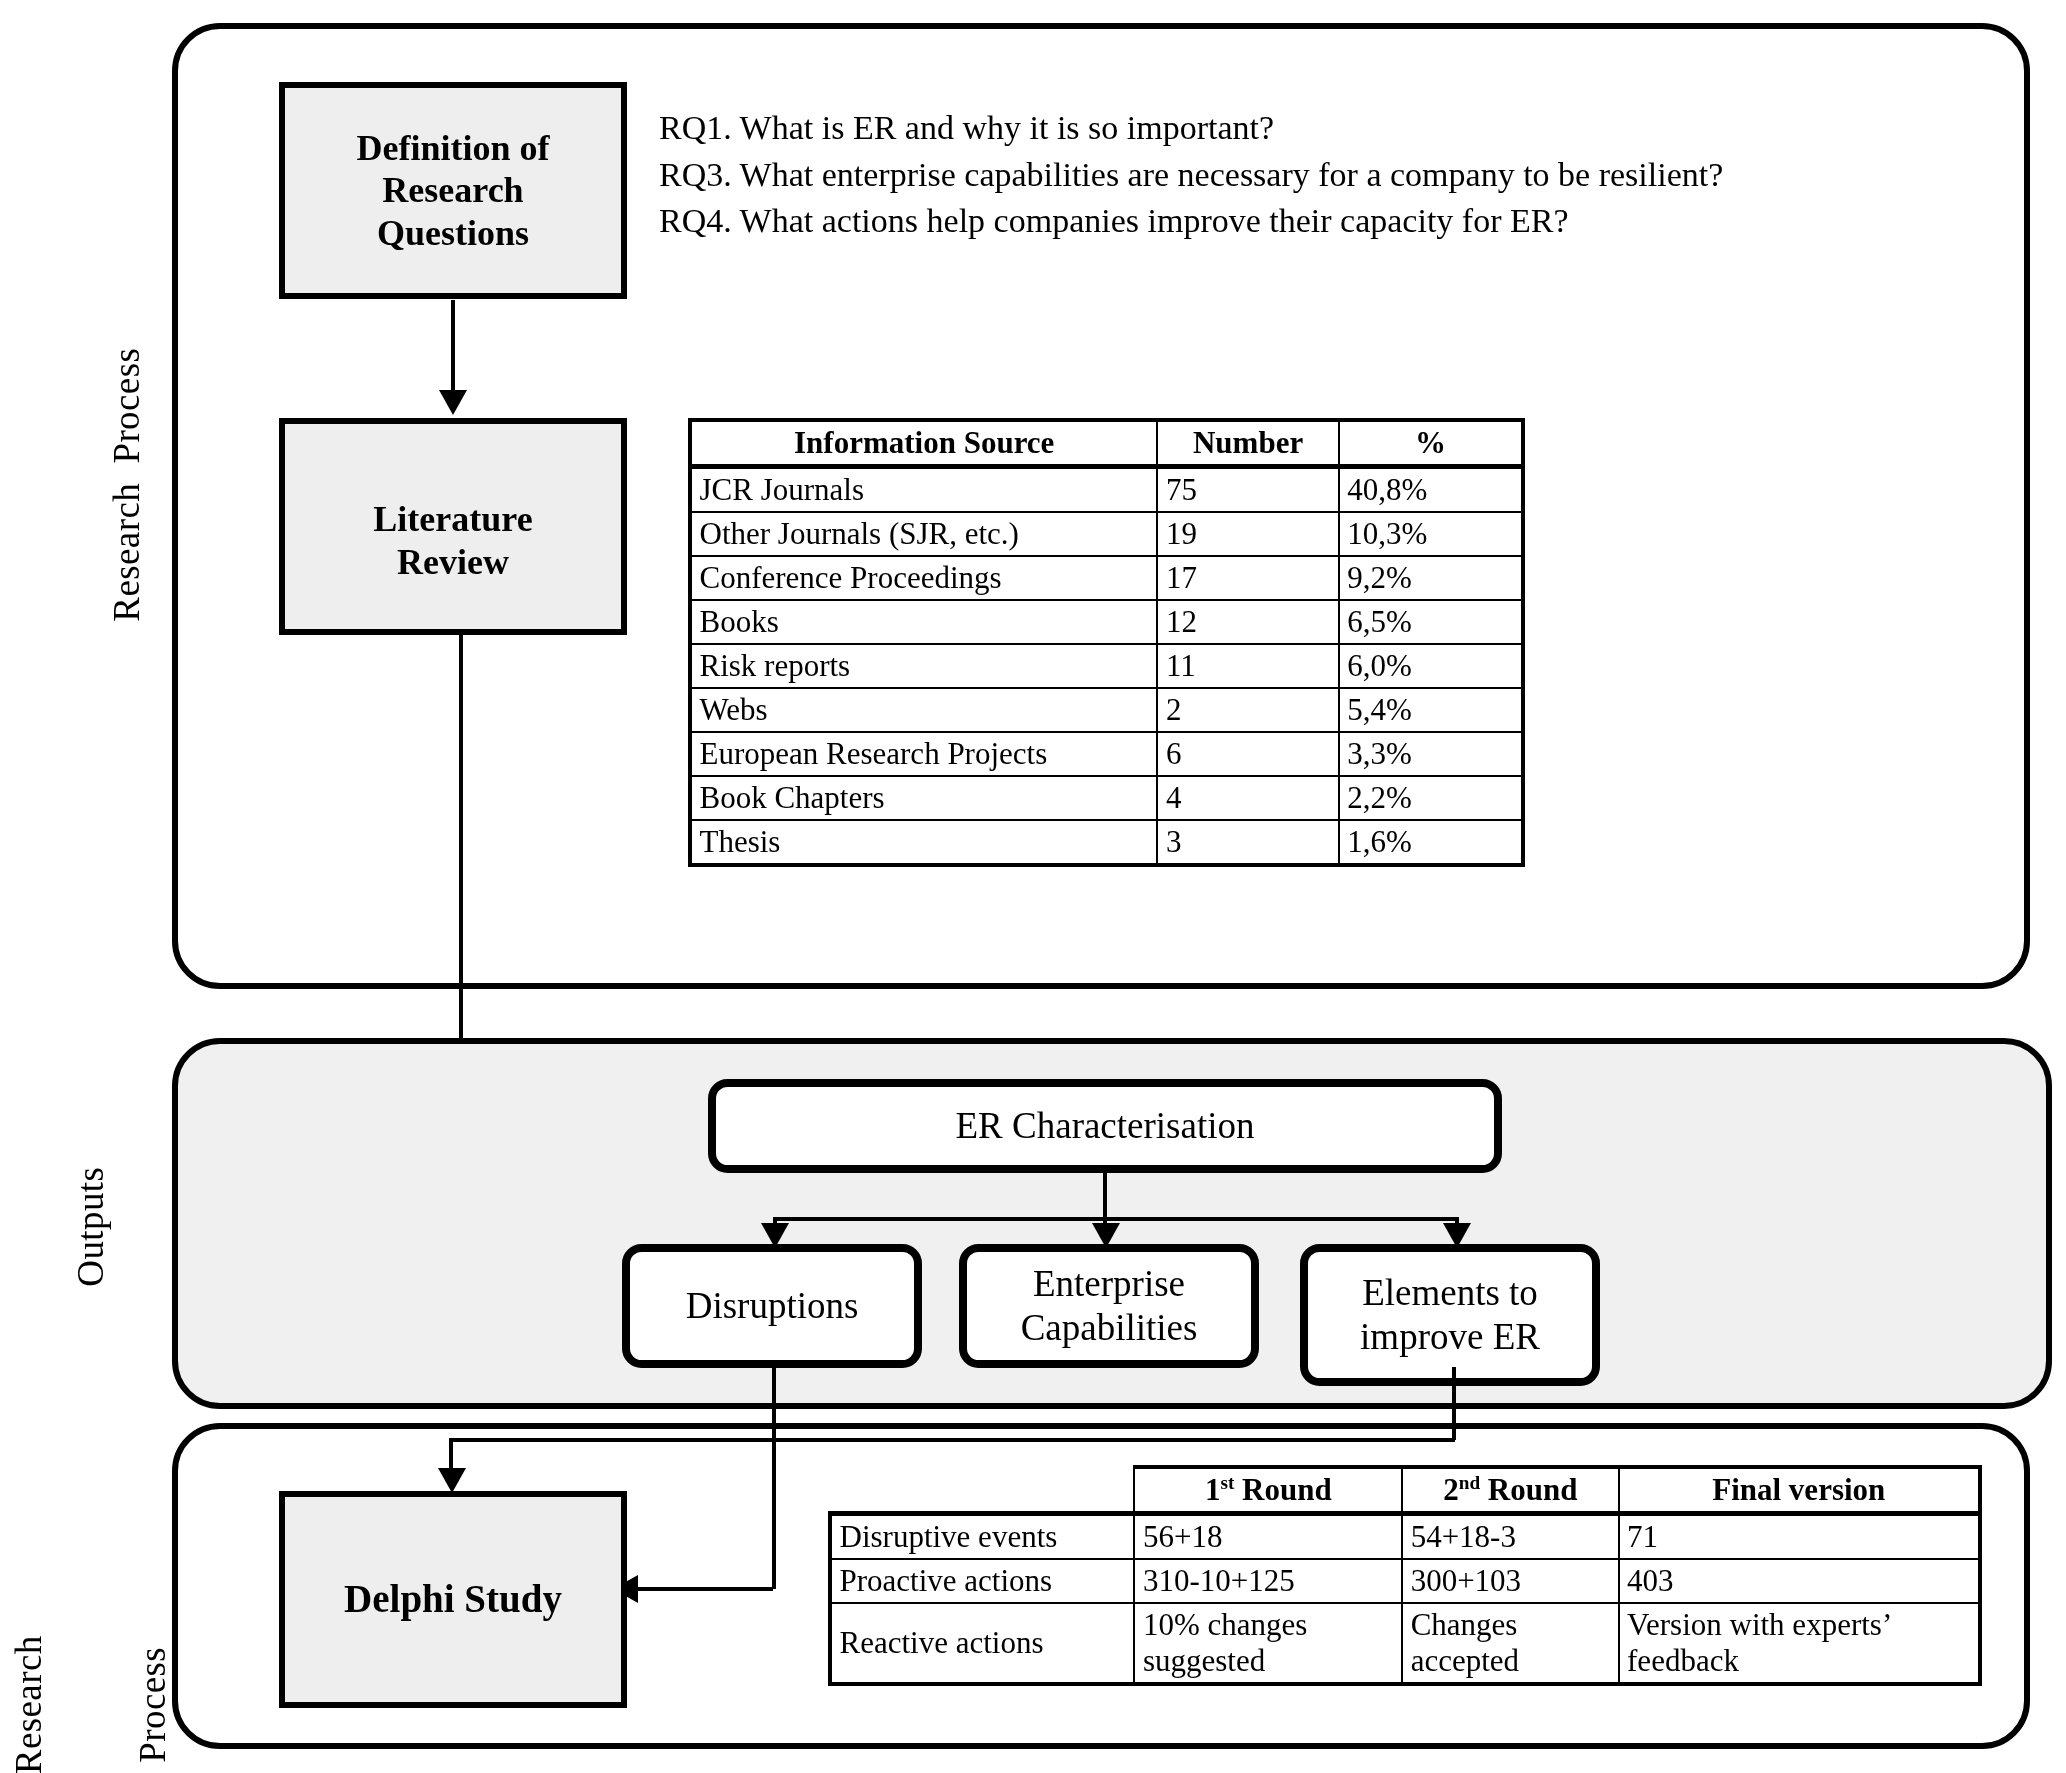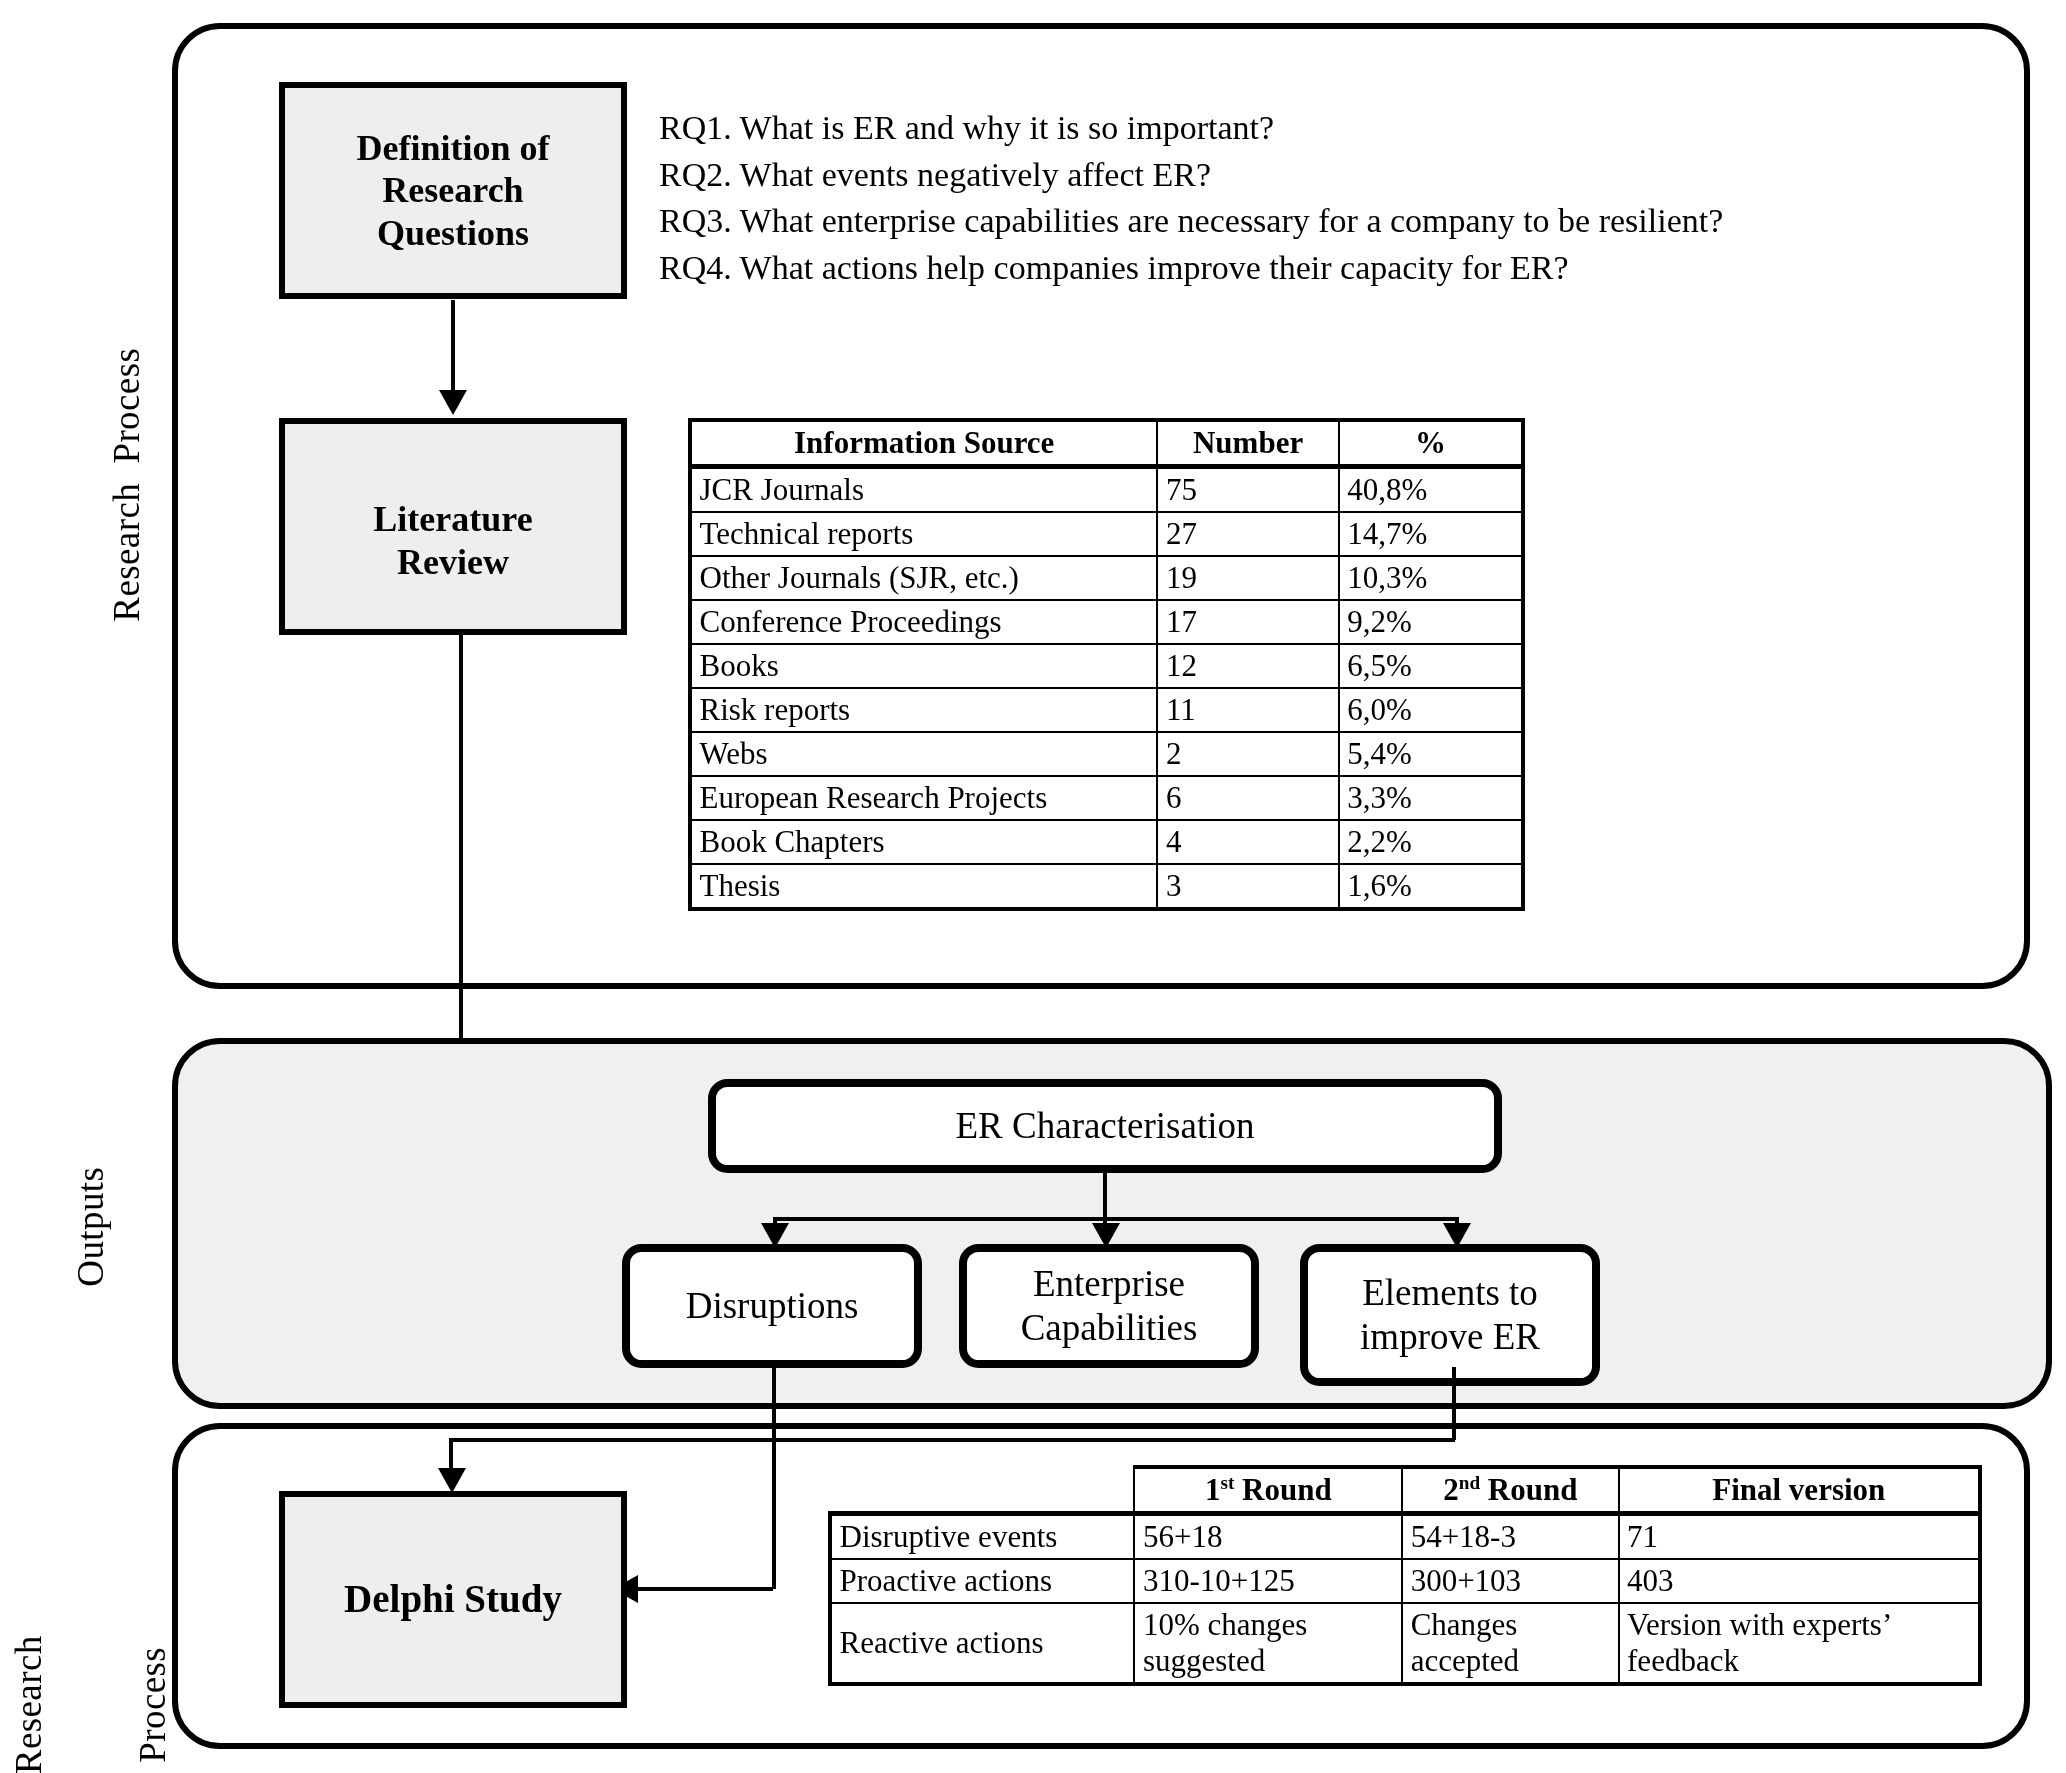--- a/index.html
+++ b/index.html
@@ -149,21 +149,20 @@
   <div class="lane-label" style="left:-135px; top:464px; width:524px; transform:rotate(-90deg);">Research  Process</div>
 
   <div class="proc-box" style="left:279px; top:82px; width:348px; height:217px; font-size:36px;">
     <span style="white-space:pre-line;">Definition of
 Research
 Questions</span>
   </div>
 
   <div class="rq-list" style="left:659px; top:105px;">
     <span class="rq-line">RQ1. What is ER and why it is so important?</span>
-    <span class="rq-line">RQ2. What events negatively affect ER?</span>
     <span class="rq-line">RQ3. What enterprise capabilities are necessary for a company to be resilient?</span>
     <span class="rq-line">RQ4. What actions help companies improve their capacity for ER?</span>
   </div>
 
   <div class="ln-v" style="left:451px; top:300px; height:99px;"></div>
   <div class="arrow-down" style="left:439px; top:390px;"></div>
 
   <div class="proc-box" style="left:279px; top:418px; width:348px; height:217px; font-size:36px;">
     <span style="white-space:pre-line;margin-top:28px;">Literature
 Review</span>
@@ -173,25 +172,20 @@
     <tbody>
         <tr class="hdr">
       <th class="t-left" style="width:569px;">Information Source</th>
       <th class="t-cent" style="width:187px;">Number</th>
       <th class="t-cent" style="width:202px;">%</th>
     </tr>
     <tr>
       <td class="t-left">JCR Journals</td>
       <td class="t-cent">75</td>
       <td class="t-cent">40,8%</td>
-    </tr>
-    <tr>
-      <td class="t-left">Technical reports</td>
-      <td class="t-cent">27</td>
-      <td class="t-cent">14,7%</td>
     </tr>
     <tr>
       <td class="t-left">Other Journals (SJR, etc.)</td>
       <td class="t-cent">19</td>
       <td class="t-cent">10,3%</td>
     </tr>
     <tr>
       <td class="t-left">Conference Proceedings</td>
       <td class="t-cent">17</td>
       <td class="t-cent">9,2%</td>

